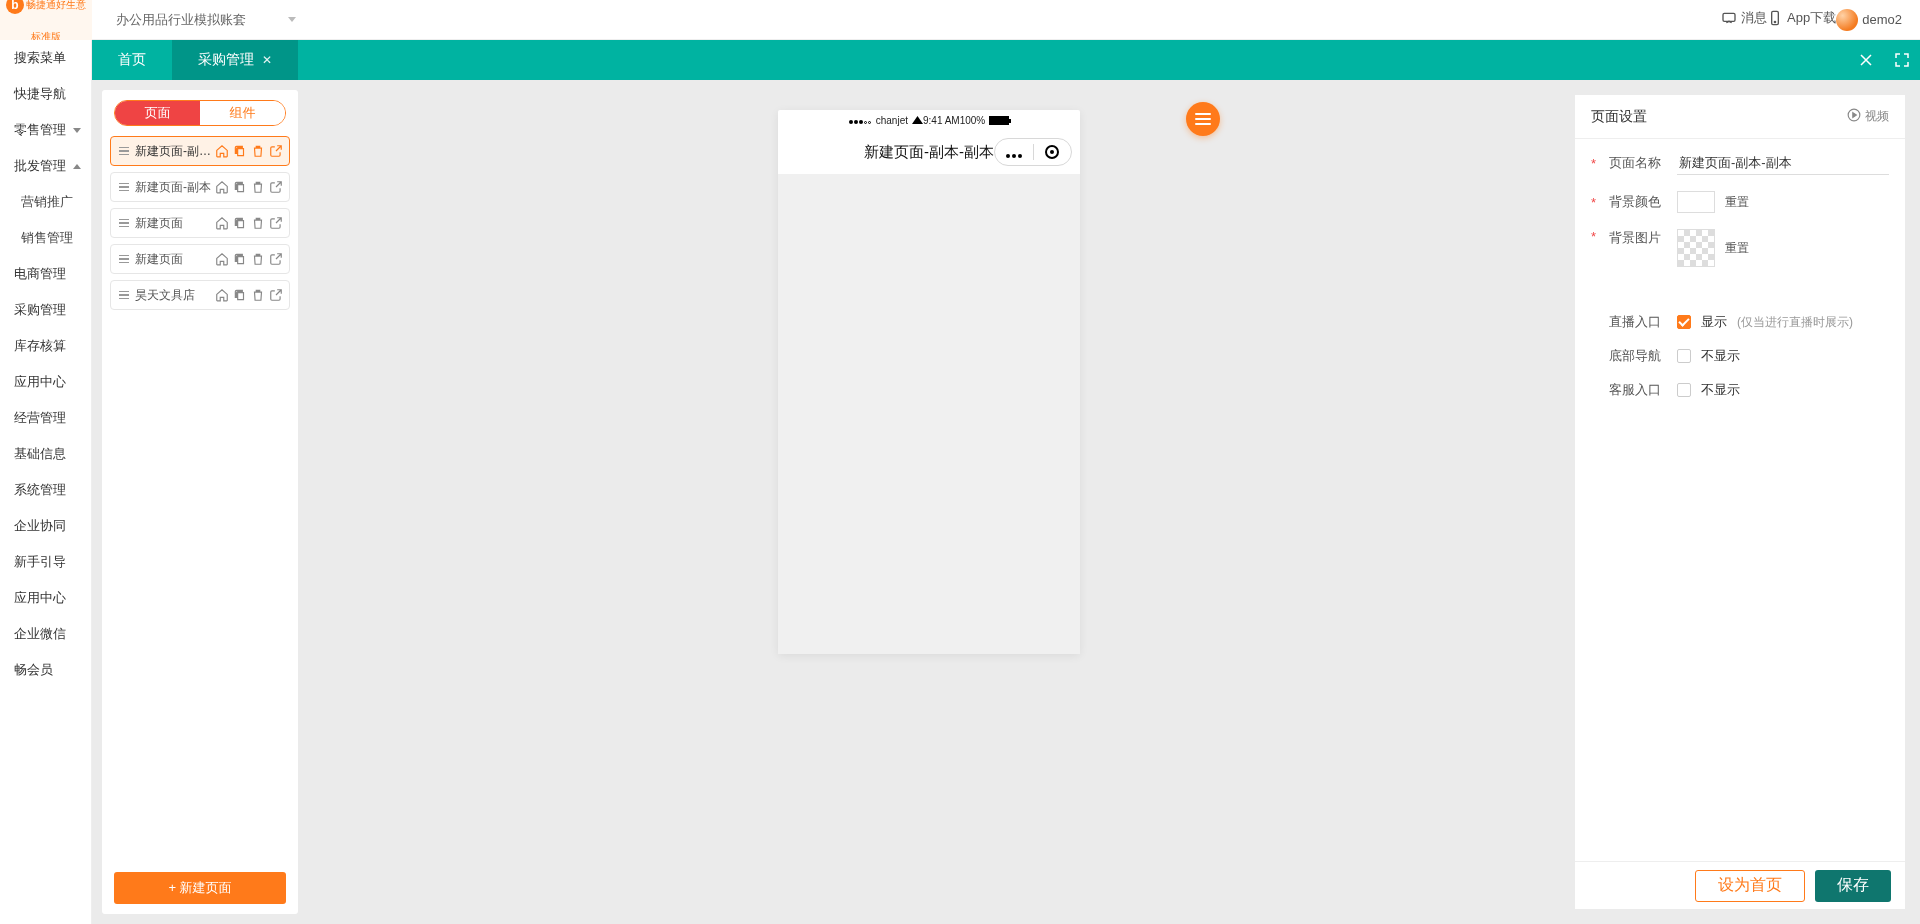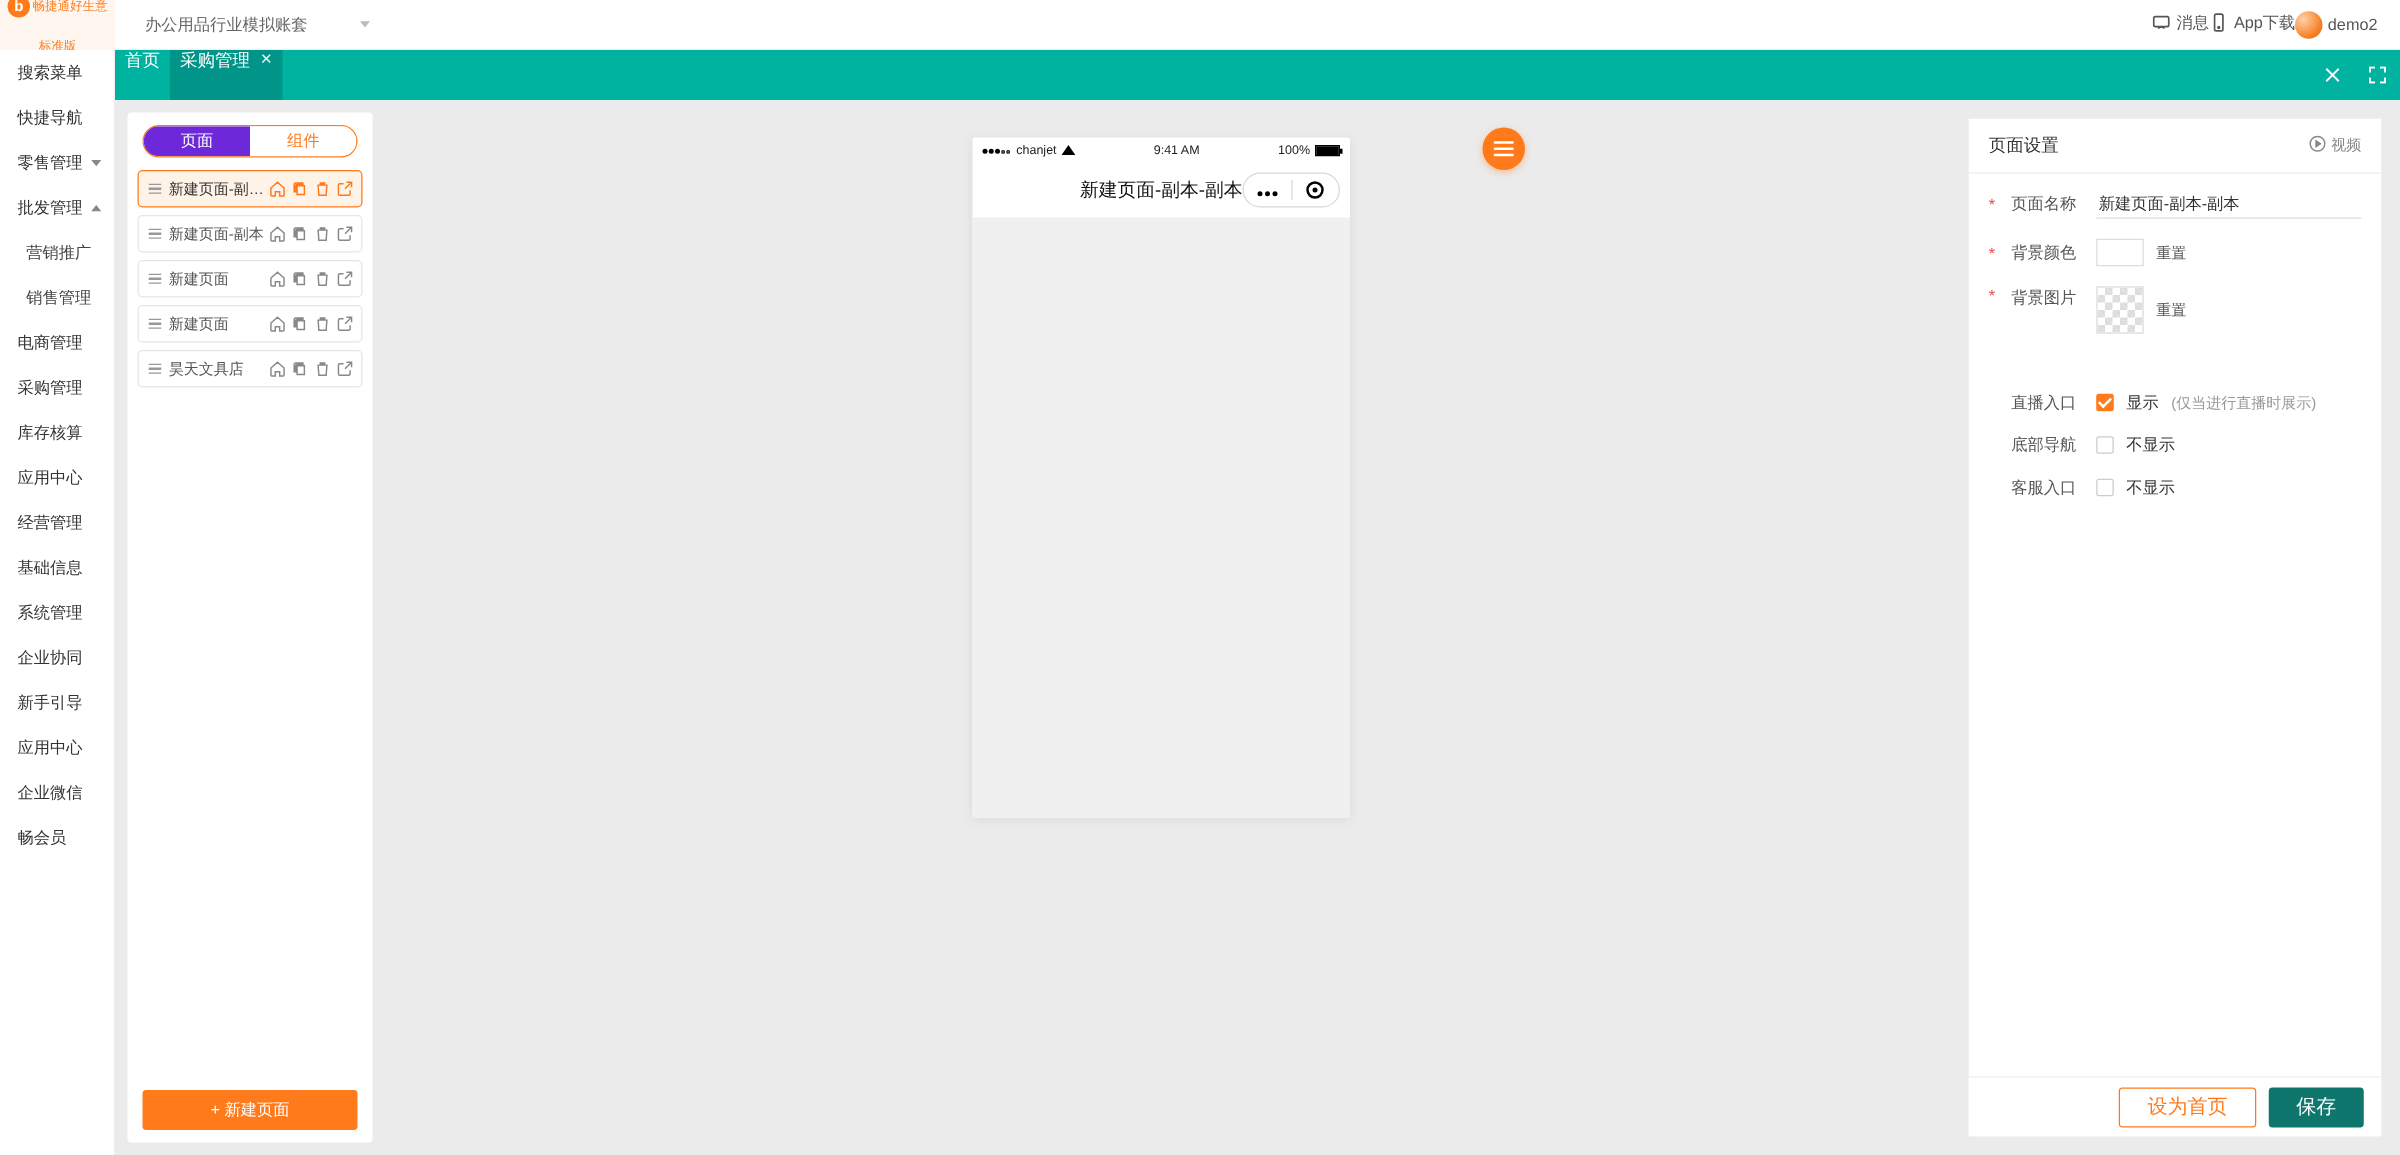--- a/index.html
+++ b/index.html
@@ -21,47 +21,47 @@
 #shell{display:flex;height:calc(100% - 40px)}
 #left-nav{width:92px;background:#fff;border-right:1px solid #eee;overflow-y:auto}
 .nav-item{height:36px;display:flex;align-items:center;padding-left:14px;color:#333;font-size:13px;cursor:pointer;justify-content:space-between;padding-right:10px}
 .nav-item .tri{width:0;height:0;border-left:4px solid transparent;border-right:4px solid transparent}
 .nav-item .tri.down{border-top:5px solid #888}
 .nav-item .tri.up{border-bottom:5px solid #888}
 .nav-sub{height:36px;display:flex;align-items:center;justify-content:flex-end;padding-right:18px;font-size:13px;color:#444;cursor:pointer}
 
 #main{flex:1;display:flex;flex-direction:column;background:#ebebeb;min-width:0}
 #tabbar{height:40px;background:#00b3a1;display:flex;align-items:center;padding-right:6px}
-.tab{height:40px;display:flex;align-items:flex-start;padding:0 8px;color:#fff;font-size:14px;cursor:pointer;gap:8px}
+.tab{height:40px;display:flex;align-items:center;padding:0 26px;color:#fff;font-size:14px;cursor:pointer;gap:8px}
 .tab.active{background:#009588}
 .tab .x{font-size:12px;opacity:.9}
 #tabbar-right{margin-left:auto;display:flex;align-items:center;gap:12px;color:#fff}
 .tabbar-ico{width:24px;height:24px;display:flex;align-items:center;justify-content:center;cursor:pointer}
 
 #workspace{flex:1;display:flex;min-height:0}
 
 #page-panel{width:196px;background:#fff;margin:10px 0 10px 10px;display:flex;flex-direction:column;border-radius:3px}
 #seg{display:flex;margin:10px 12px;border:1px solid #ff7a1a;border-radius:14px;overflow:hidden;height:26px}
 #seg div{flex:1;text-align:center;line-height:24px;font-size:13px;cursor:pointer}
-#seg .on{background:#6d28d9;color:#fff}
+#seg .on{background:#ef4444;color:#fff}
 #seg .off{color:#ff7a1a;background:#fff}
 #page-list{flex:1;overflow-y:auto;padding:0 8px}
 .page-row{height:30px;border:1px solid #e6e6e6;border-radius:4px;display:flex;align-items:center;padding:0 6px;margin-bottom:6px;background:#fff;font-size:12px;color:#555;gap:4px}
 .page-row.selected{background:#fff2e6;border-color:#ff7a1a;color:#333}
 .page-row .drag{width:14px;display:flex;flex-direction:column;gap:2px;align-items:center;cursor:grab}
 .page-row .drag span{width:10px;height:1.5px;background:#999;display:block}
 .page-row .name{flex:1;white-space:nowrap;overflow:hidden;text-overflow:ellipsis}
 .page-row .picos{display:flex;gap:4px}
 .pico{width:14px;height:14px;color:#888}
 .page-row.selected .pico{color:#ff7a1a}
 #new-page-btn{margin:10px 12px;height:32px;background:#ff7a1a;color:#fff;border-radius:3px;display:flex;align-items:center;justify-content:center;cursor:pointer;font-size:13px}
 
 #canvas-wrap{flex:1;display:flex;justify-content:center;align-items:flex-start;padding-top:30px;position:relative}
 #phone{width:302px;background:#fff;box-shadow:0 2px 10px rgba(0,0,0,.07);border-radius:2px}
-#status{height:20px;display:flex;align-items:center;justify-content:space-between;padding:0 8px;font-size:10px;color:#222}
+#status{height:20px;display:flex;align-items:center;justify-content:center;padding:0 8px;font-size:10px;color:#222}
 #status .left,#status .right{display:flex;align-items:center;gap:4px}
 .dots span{width:4px;height:4px;border-radius:50%;background:#000;display:inline-block;margin-right:1px}
 .dots span.hollow{background:#fff;border:1px solid #000;width:3px;height:3px}
 .wifi{width:11px;height:8px;background:conic-gradient(#000 0 0);clip-path:polygon(0 100%,50% 0,100% 100%)}
 .batt{width:20px;height:9px;border:1px solid #000;position:relative}
 .batt::after{content:"";position:absolute;right:-3px;top:2px;width:2px;height:4px;background:#000}
 .batt div{background:#000;height:100%;width:100%}
 #wx-header{height:44px;display:flex;align-items:center;justify-content:center;position:relative;font-size:15px;color:#111}
 #capsule{position:absolute;right:8px;top:8px;width:78px;height:28px;border:1px solid #d8d8d8;border-radius:14px;display:flex;align-items:center}
 #capsule .half{flex:1;display:flex;align-items:center;justify-content:center}

